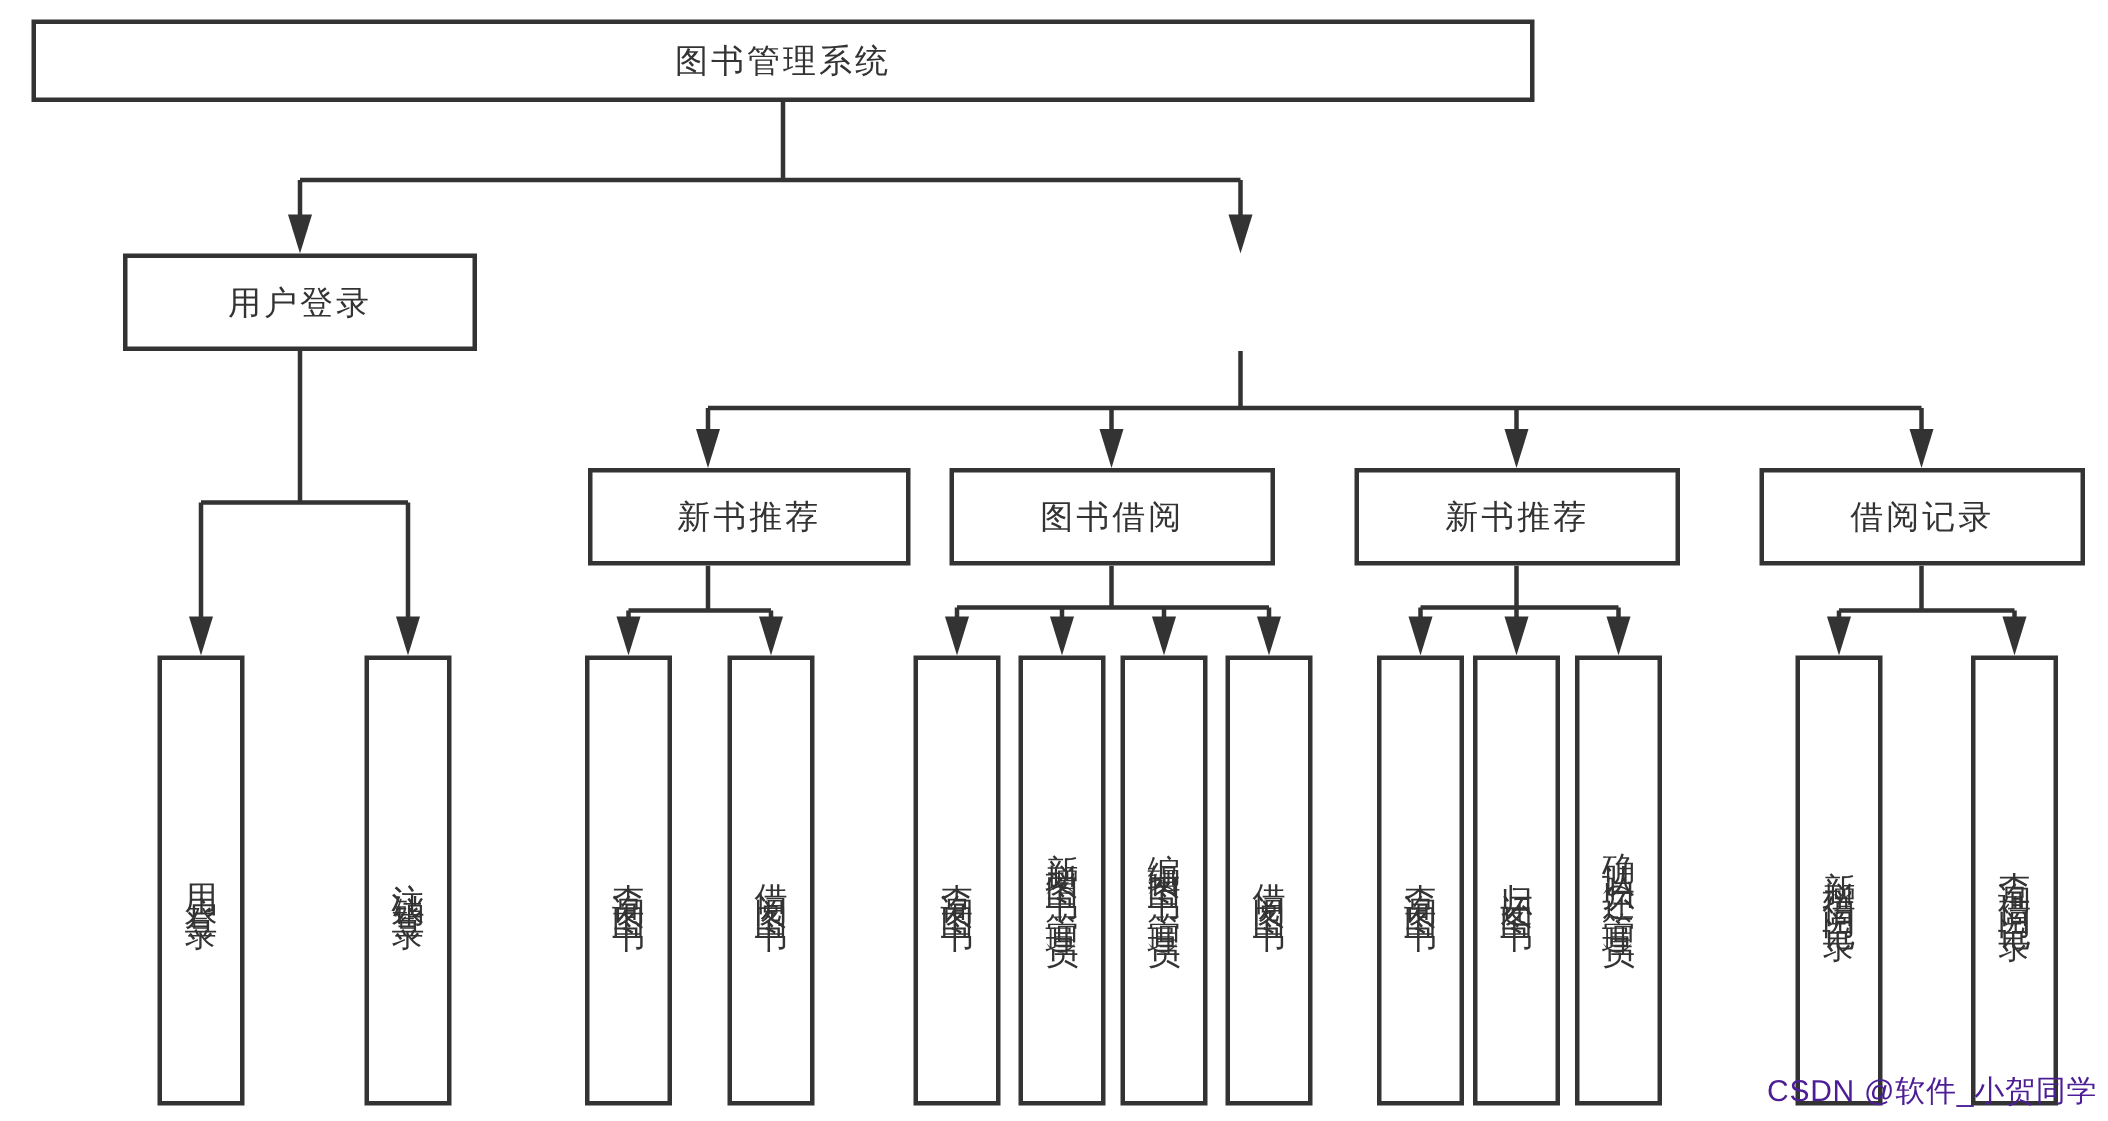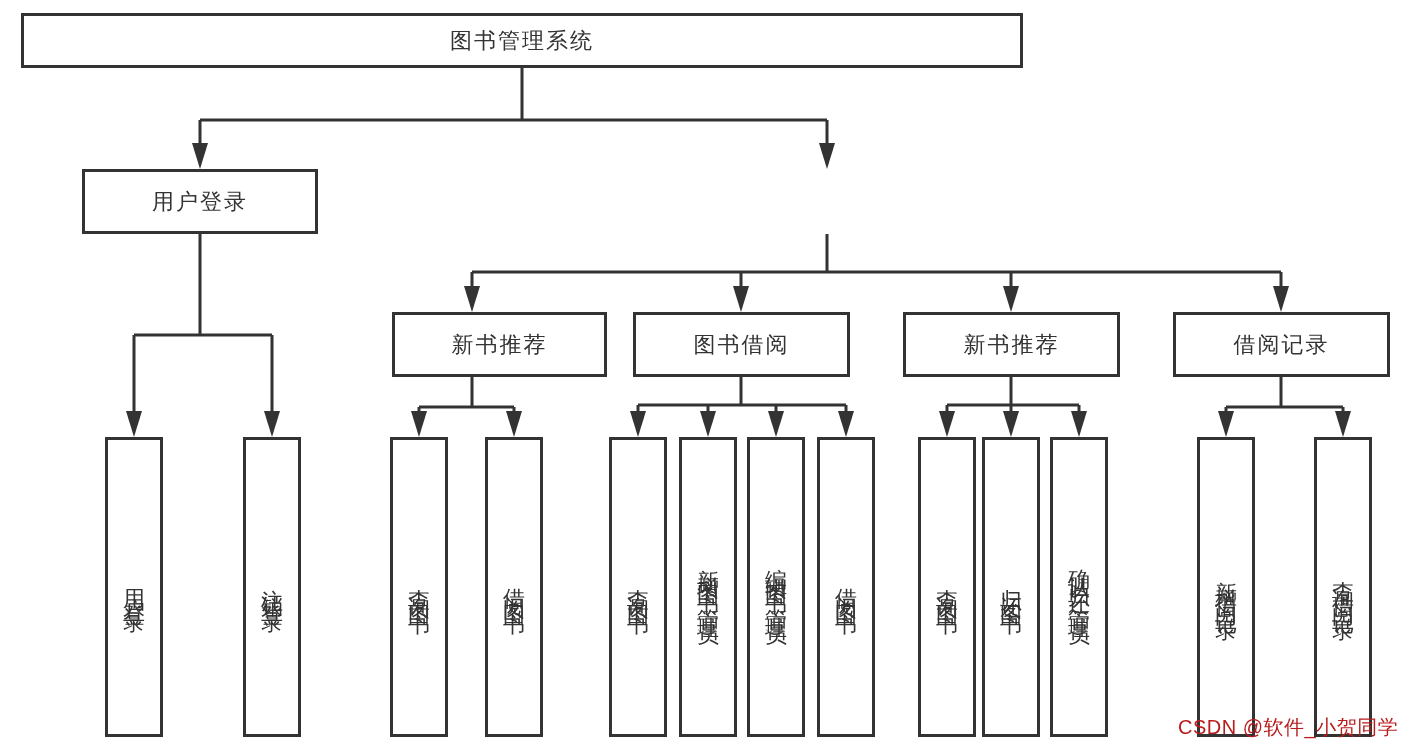--- a/index.html
+++ b/index.html
@@ -42,21 +42,21 @@
     line-height: 1;
     font-size: 22px;
   }
   .watermark {
     position: absolute;
     left: 1178px;
     top: 714px;
     width: 226px;
     z-index: 3;
     font-size: 20px;
-    color: #b91c1c;
+    color: #4c1d95;
     white-space: nowrap;
     letter-spacing: 0.5px;
   }
 </style>
 </head>
 <body>
 
 <div id="stage">
 
   <svg id="wires" viewBox="0 0 1405 747" xmlns="http://www.w3.org/2000/svg">

